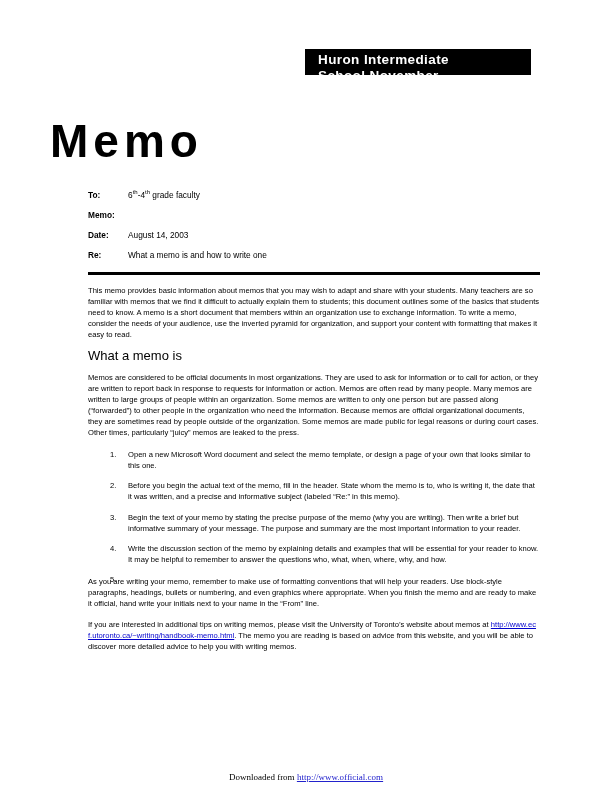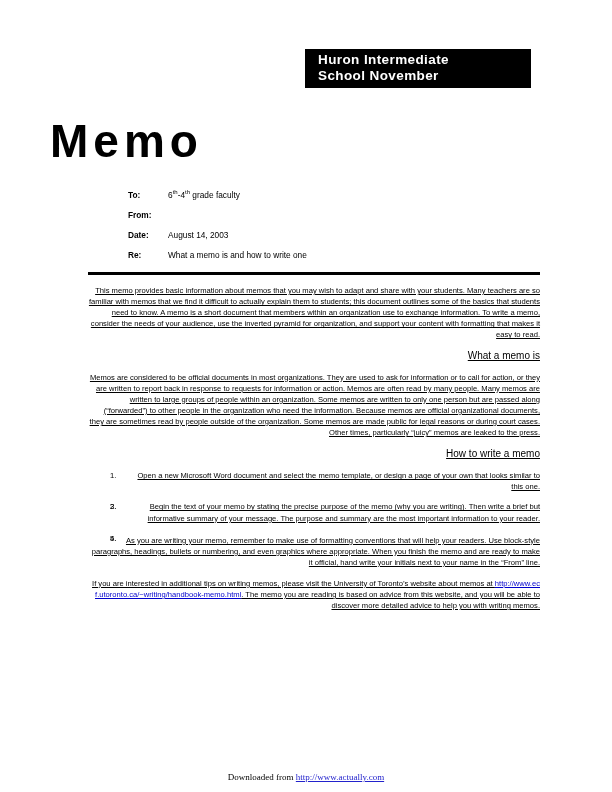--- a/index.html
+++ b/index.html
@@ -21,21 +21,21 @@
     inset: 0;
     background: #ffffff;
   }
 
   
   .letterhead {
     position: absolute;
     left: 305px;
     top: 49px;
     width: 226px;
-    height: 39px;
+    height: 26px;
     background: #000000;
     box-sizing: border-box;
     padding: 3px 0 0 13px;
   }
   .letterhead-line {
     color: #ffffff;
     font-size: 13.5px;
     font-weight: bold;
     line-height: 16px;
     letter-spacing: 0.4px;
@@ -60,21 +60,20 @@
     left: 88px;
     top: 190px;
     width: 330px;
   }
   .field-row {
     display: flex;
     align-items: flex-start;
     margin-bottom: 10px;
     font-size: 8.3px;
     line-height: 10px;
-    margin-left: 40px;
   }
   .field-label {
     width: 40px;
     flex: 0 0 40px;
     font-weight: bold;
   }
   .field-value {
     flex: 1 1 auto;
     white-space: nowrap;
   }
@@ -95,29 +94,28 @@
   }
 
   
   .body {
     position: absolute;
     left: 88px;
     top: 285px;
     width: 452px;
     font-size: 7.6px;
     line-height: 11.1px;
-    text-align: right;
-    text-decoration: underline;
+    text-align: left;
   }
   .body p {
     margin: 0 0 10px 0;
   }
   .section-head {
     margin: 0;
-    font-size: 10px;
+    font-size: 13px;
     line-height: 11.1px;
     font-weight: normal;
   }
   .tight {
     margin-bottom: 0;
   }
 
   ol.steps {
     margin: 11px 0 11px 0;
     padding: 0;
@@ -169,21 +167,21 @@
   <div class="memo-title">Memo</div>
 
   <div class="fields">
 
     <div class="field-row">
       <div class="field-label">To:</div>
       <div class="field-value"><span>6</span><sup>th</sup><span>-4</span><sup>th</sup><span> grade faculty</span></div>
     </div>
 
     <div class="field-row">
-      <div class="field-label">From:</div>
+      <div class="field-label">Memo:</div>
     </div>
 
     <div class="field-row">
       <div class="field-label">Date:</div>
       <div class="field-value">August 14, 2003</div>
     </div>
 
     <div class="field-row">
       <div class="field-label">Re:</div>
       <div class="field-value">What a memo is and how to write one</div>
@@ -193,45 +191,46 @@
 
   <div class="divider"></div>
 
   <div class="body">
 
     <p>This memo provides basic information about memos that you may wish to adapt and share with your students.  Many teachers are so familiar with memos that we find it difficult to actually explain them to students; this document outlines some of the basics that students need to know.  A memo is a short document that members within an organization use to exchange information.  To write a memo, consider the needs of your audience, use the inverted pyramid for organization, and support your content with formatting that makes it easy to read.</p>
 
     <p class="section-head tight">What a memo is</p>
     <p>Memos are considered to be official documents in most organizations.  They are used to ask for information or to call for action, or they are written to report back in response to requests for information or action. Memos are often read by many people.  Many memos are written to large groups of people within an organization.  Some memos are written to only one person but are passed along (“forwarded”) to other people in the organization who need the information.  Because memos are official organizational documents, they are sometimes read by people outside of the organization.  Some memos are made public for legal reasons or during court cases.   Other times, particularly “juicy” memos are leaked to the press.</p>
 
-    <p class="section-head tight">How to write a memo</p>
 
     <ol class="steps">
       <li>
         <span class="num">1.</span>
         <span>Open a new Microsoft Word document and select the memo template, or design a page of your own that looks similar to this one.</span>
       </li>
       <li>
         <span class="num">2.</span>
+        <span>Before you begin the actual text of the memo, fill in the header.  State whom the memo is to, who is writing it, the date that it was written, and a precise and informative subject (labeled “Re:” in this memo).</span>
       </li>
       <li>
         <span class="num">3.</span>
         <span>Begin the text of your memo by stating the precise purpose of the memo (why you are writing).  Then write a brief but informative summary of your message. The purpose and summary are the most important information to your reader.</span>
       </li>
       <li>
         <span class="num">4.</span>
+        <span>Write the discussion section of the memo by explaining details and examples that will be essential for your reader to know.  It may be helpful to remember to answer the questions who, what, when, where, why, and how.</span>
       </li>
       <li>
         <span class="num">5.</span>
       </li>
     </ol>
 
     <p>As you are writing your memo, remember to make use of formatting conventions that will help your readers.  Use block-style paragraphs, headings, bullets or numbering, and even graphics where appropriate.  When you finish the memo and are ready to make it official, hand write your initials next to your name in the “From” line.</p>
 
     <p><span>If you are interested in additional tips on writing memos, please visit the University of Toronto’s website about memos at </span><a class="inline-link" href="#">http://www.ecf.utoronto.ca/~writing/handbook-memo.html</a><span>.  The memo you are reading is based on advice from this website, and you will be able to discover more detailed advice to help you with writing memos.</span></p>
 
   </div>
 
   <div class="footer">
-    <span>Downloaded from </span><a href="#">http://www.actually.com</a>
+    <span>Downloaded from </span><a href="#">http://www.official.com</a>
   </div>
 
 </div>
 
 </body></html>

